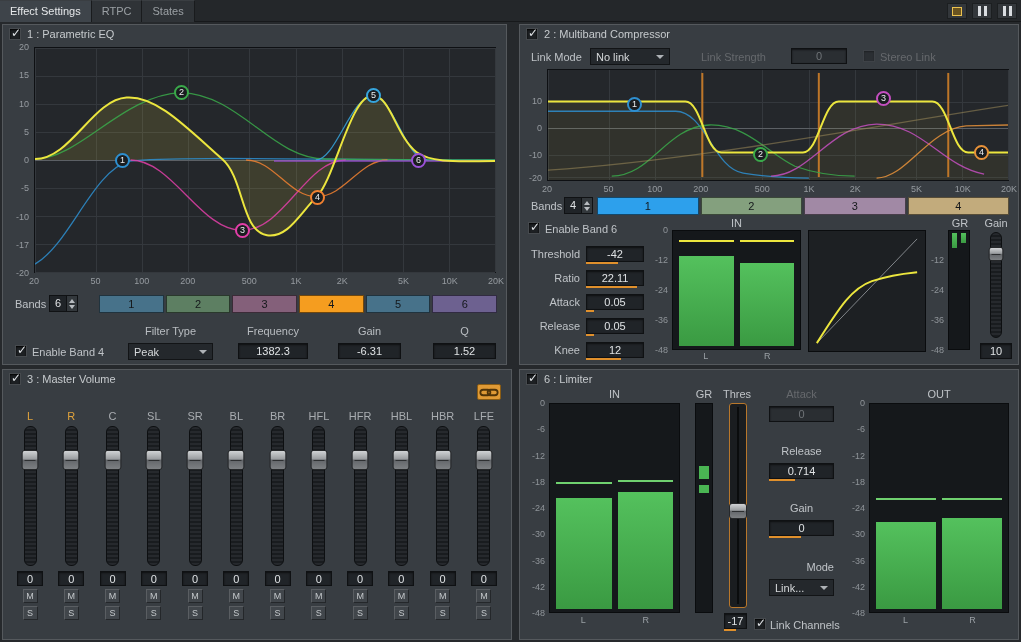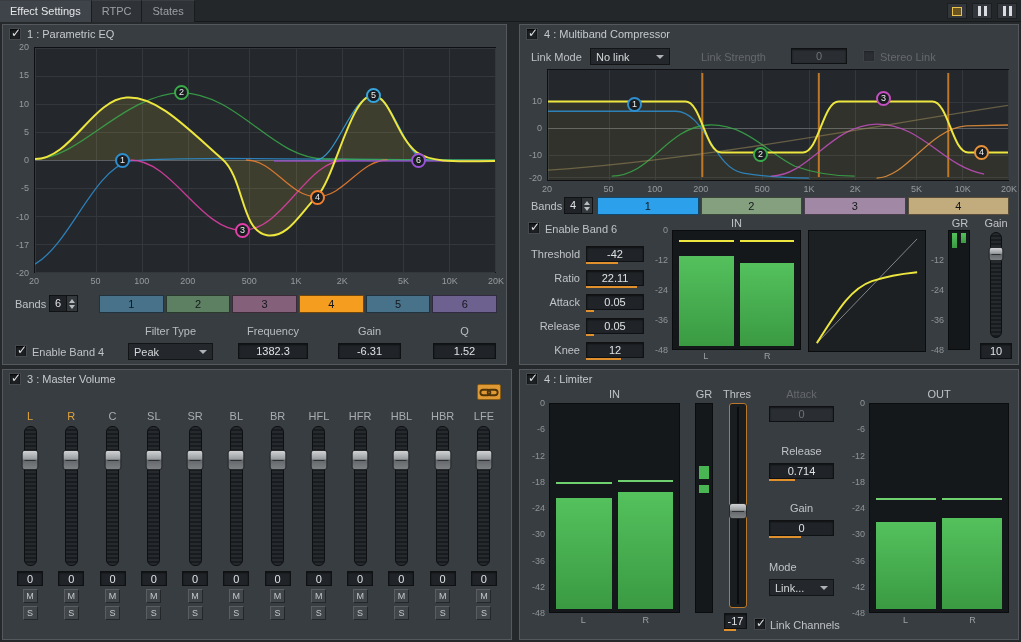--- a/index.html
+++ b/index.html
@@ -219,21 +219,21 @@
     <i class="dd-arrow"></i>
   </div>
   <div class="field" style="left:235px;top:318px;width:70px">1382.3</div>
   <div class="field" style="left:335px;top:318px;width:63px">-6.31</div>
   <div class="field" style="left:430px;top:318px;width:63px">1.52</div>
 </div>
 
 <div class="panel" id="p2" style="left:519px;top:24px;width:500px;height:341px">
   <div class="phead">
     <span class="cb checked"></span>
-    <span class="ptitle">4 : Multiband Compressor</span>
+    <span class="ptitle">2 : Multiband Compressor</span>
   </div>
   <span class="lab" style="left:11px;top:26px">Link Mode</span>
   <div class="dropdown" style="left:70px;top:23px;width:80px">
     <span>No link</span>
     <i class="dd-arrow"></i>
   </div>
   <span class="lab disabled" style="left:181px;top:26px">Link Strength</span>
   <div class="field disabled" style="left:271px;top:23px;width:56px">0</div>
   <span class="cb disabled abs" style="left:343px;top:25px"></span>
   <span class="lab disabled" style="left:360px;top:26px">Stereo Link</span>
@@ -505,21 +505,21 @@
         <div class="field">0</div>
         <div class="msbtn">M</div>
         <div class="msbtn">S</div>
       </div>
     </div>
 </div>
 
 <div class="panel" id="p4" style="left:519px;top:369px;width:500px;height:271px">
   <div class="phead">
     <span class="cb checked"></span>
-    <span class="ptitle">4 : Limiter</span>
+    <span class="ptitle">6 : Limiter</span>
   </div>
 
   <span class="lab" style="left:29px;top:18px;width:131px;text-align:center">IN</span>
   <div class="meter" id="limin" style="left:7px;top:33px;width:153px;height:227px">
     <div class="scale" id="limin-scale" style="width:20px;height:210px">
         <div class="s-lab" style="top: 0%;">0</div>
         <div class="s-lab" style="top: 12.5%;">-6</div>
         <div class="s-lab" style="top: 25%;">-12</div>
         <div class="s-lab" style="top: 37.5%;">-18</div>
         <div class="s-lab" style="top: 50%;">-24</div>
@@ -561,21 +561,21 @@
   <div class="field disabled" style="left:249px;top:36px;width:65px">0</div>
 
   <span class="lab" style="left:249px;top:75px;width:65px;text-align:center">Release</span>
   <div class="field" style="left:249px;top:93px;width:65px">0.714</div>
   <div class="sline" style="left:249px;top:109px;width:26px"></div>
 
   <span class="lab" style="left:249px;top:132px;width:65px;text-align:center">Gain</span>
   <div class="field" style="left:249px;top:150px;width:65px">0</div>
   <div class="sline" style="left:249px;top:166px;width:32px"></div>
 
-  <span class="lab" style="left:249px;top:191px;width:65px;text-align:left">Mode</span>
+  <span class="lab" style="left:249px;top:191px;width:65px;text-align:right">Mode</span>
   <div class="dropdown" style="left:249px;top:209px;width:65px">
     <span>Link...</span>
     <i class="dd-arrow"></i>
   </div>
 
   <span class="cb checked abs" style="left:234px;top:248px"></span>
   <span class="lab" style="left:250px;top:249px">Link Channels</span>
 
   <span class="lab" style="left:349px;top:18px;width:140px;text-align:center">OUT</span>
   <div class="meter" id="limout" style="left:327px;top:33px;width:163px;height:227px">

